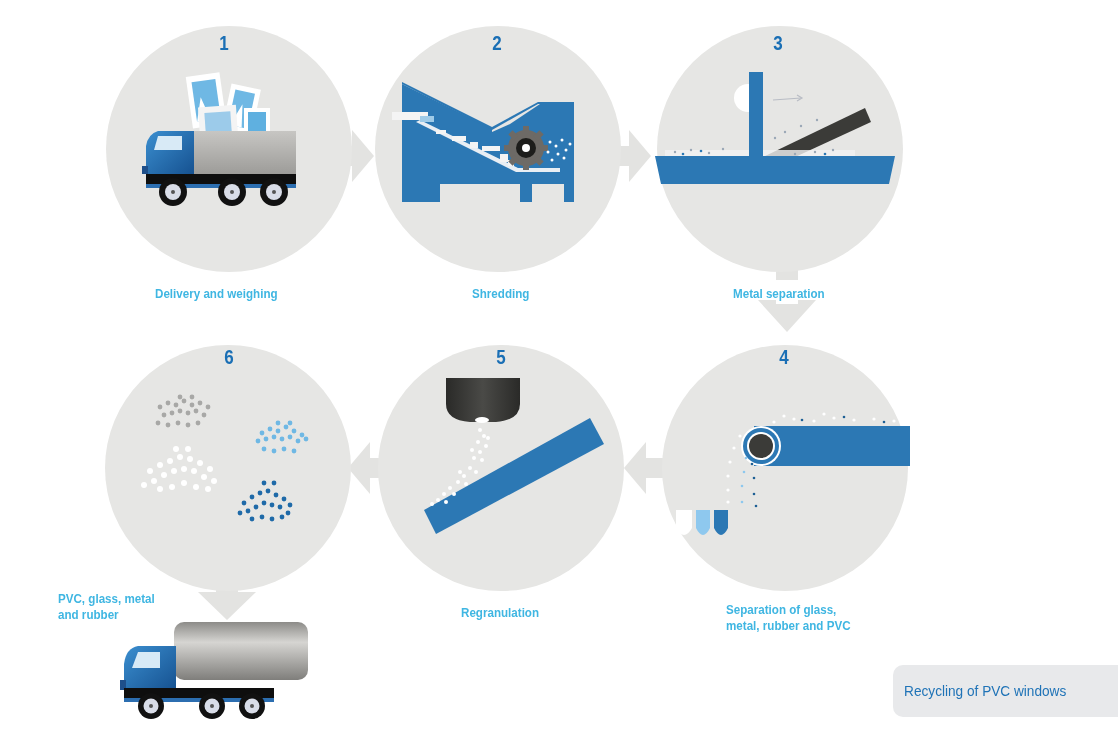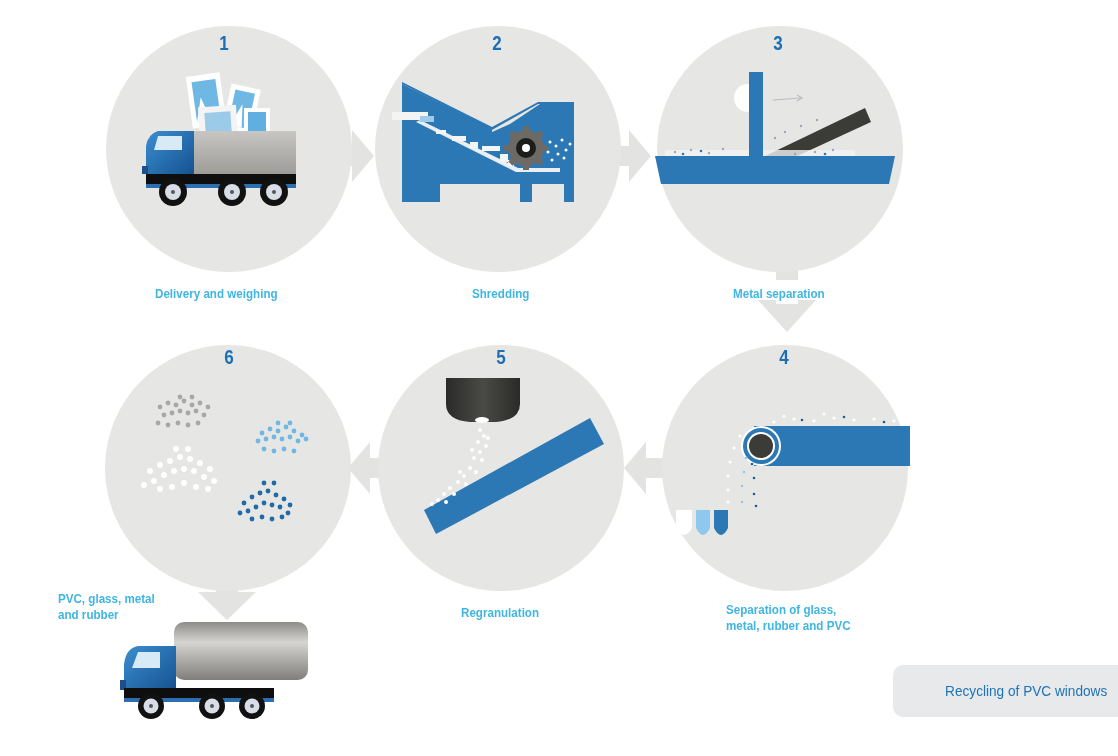--- a/index.html
+++ b/index.html
@@ -19,21 +19,21 @@
   .step-label {
     position: absolute; font-weight: bold; font-size: 13.5px; color: #3fb6e2;
     line-height: 16px; white-space: nowrap;
     font-family: "Liberation Sans", "DejaVu Sans", sans-serif;
     transform-origin: left top; transform: scaleX(0.86);
   }
   .arrow { position: absolute; }
   .caption-box {
     position: absolute; left: 893px; top: 665px; width: 225px; height: 52px;
     background: #e8e9eb; border-radius: 10px 0 0 10px;
-    display: flex; align-items: center; justify-content: flex-end;
+    display: flex; align-items: center; justify-content: flex-start;
   }
   .caption-text {
     color: #1f73b7; font-size: 15.5px;
     font-family: "Liberation Sans", "DejaVu Sans", sans-serif;
     transform: scaleX(0.88); white-space: nowrap;
   }
   svg { position: absolute; overflow: visible; }
 </style>
 </head>
 <body>

